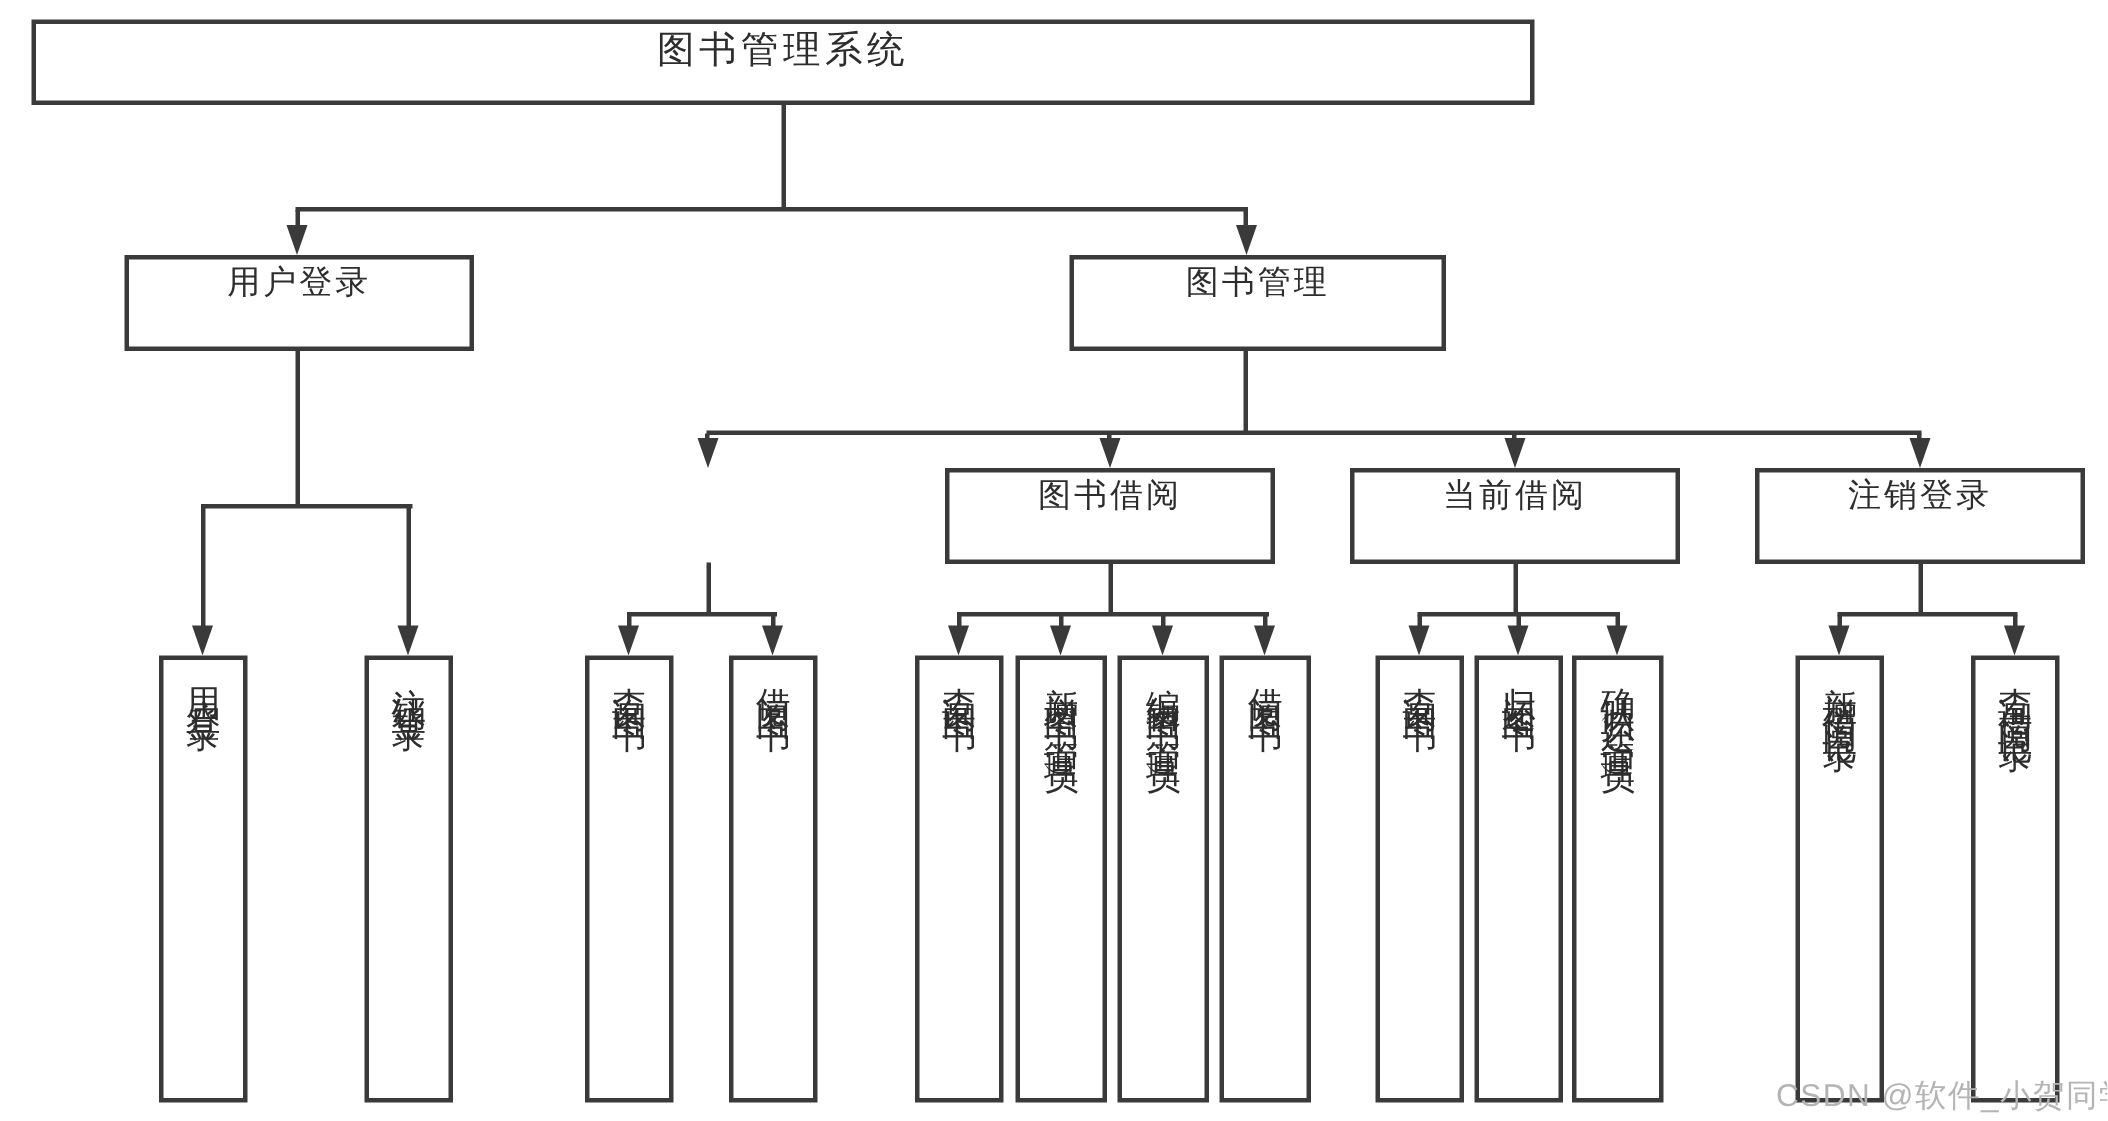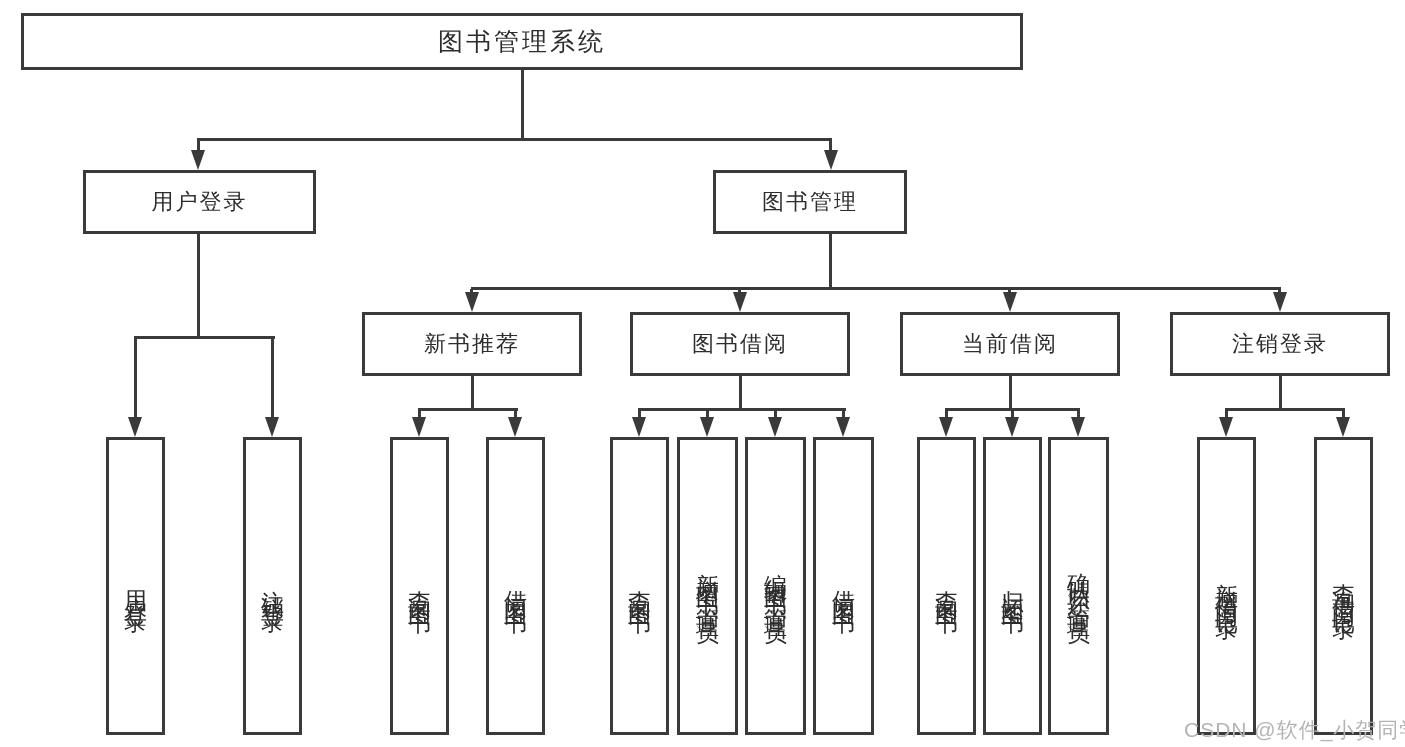--- a/index.html
+++ b/index.html
@@ -11,21 +11,21 @@
     overflow: hidden;
     font-family: "Liberation Sans", "DejaVu Sans", sans-serif;
     color: #2d2d2d;
   }
   .box {
     position: absolute;
     box-sizing: border-box;
     border: 3px solid #3a3a3a;
     background: #ffffff;
     display: flex;
-    align-items: center;
+    align-items: flex-start;
     justify-content: center;
     z-index: 2;
   }
   .hlabel { font-size: 22px; letter-spacing: 2px; white-space: nowrap; }
   .rootlabel { font-size: 25px; letter-spacing: 3px; white-space: nowrap; }
   .vbox .vlabel {
     writing-mode: vertical-rl;
     text-orientation: mixed;
     font-size: 23px;
     line-height: 1;
@@ -66,21 +66,21 @@
     <div class="hline" style="left:197px;top:138px;width:635px"></div>
     <div class="vline" style="left:197px;top:140px;height:12px"></div>
     <div class="vline" style="left:829px;top:140px;height:12px"></div>
     <div class="arrow" style="left:191px;top:150px"></div>
     <div class="arrow" style="left:824px;top:150px"></div>
   </div>
 
   <div class="box" style="left:83px;top:170px;width:233px;height:64px">
     <span class="hlabel">用户登录</span>
   </div>
-  <div class="box" style="left:713px;top:170px;width:194px;height:64px">
+  <div class="box" style="left:713px;top:170px;width:251px;height:64px">
     <span class="hlabel">图书管理</span>
   </div>
 
   <div>
     <div class="vline" style="left:197px;top:233px;height:105px"></div>
     <div class="hline" style="left:134px;top:336px;width:141px"></div>
     <div class="vline" style="left:134px;top:338px;height:81px"></div>
     <div class="vline" style="left:271px;top:338px;height:81px"></div>
     <div class="arrow" style="left:128px;top:417px"></div>
     <div class="arrow" style="left:265px;top:417px"></div>
@@ -92,23 +92,20 @@
     <div class="vline" style="left:470px;top:289px;height:5px"></div>
     <div class="vline" style="left:738px;top:289px;height:5px"></div>
     <div class="vline" style="left:1008px;top:289px;height:5px"></div>
     <div class="vline" style="left:1278px;top:289px;height:5px"></div>
     <div class="arrow" style="left:465px;top:292px"></div>
     <div class="arrow" style="left:733px;top:292px"></div>
     <div class="arrow" style="left:1003px;top:292px"></div>
     <div class="arrow" style="left:1273px;top:292px"></div>
   </div>
 
-  <div class="box" style="left:362px;top:312px;width:220px;height:64px">
-    <span class="hlabel">新书推荐</span>
-  </div>
   <div class="box" style="left:900px;top:312px;width:220px;height:64px">
     <span class="hlabel">当前借阅</span>
   </div>
   <div class="box" style="left:630px;top:312px;width:220px;height:64px">
     <span class="hlabel">图书借阅</span>
   </div>
   <div class="box" style="left:1170px;top:312px;width:220px;height:64px">
     <span class="hlabel">注销登录</span>
   </div>
 

